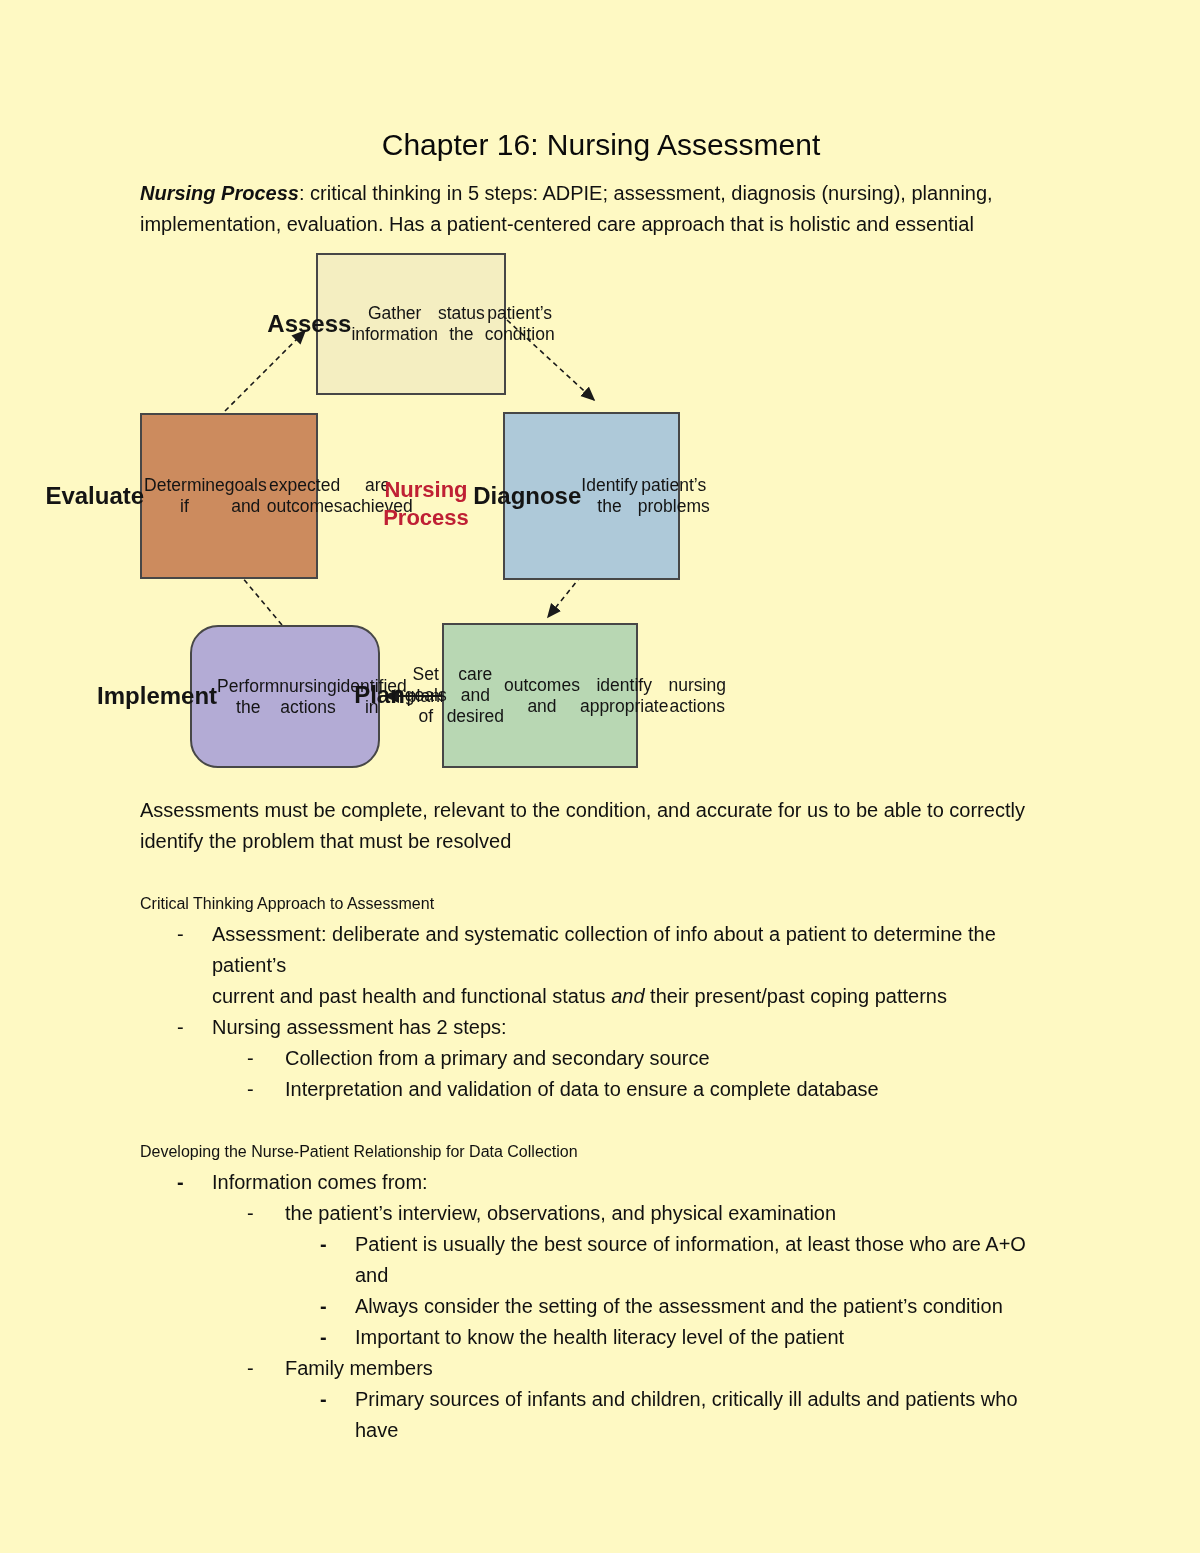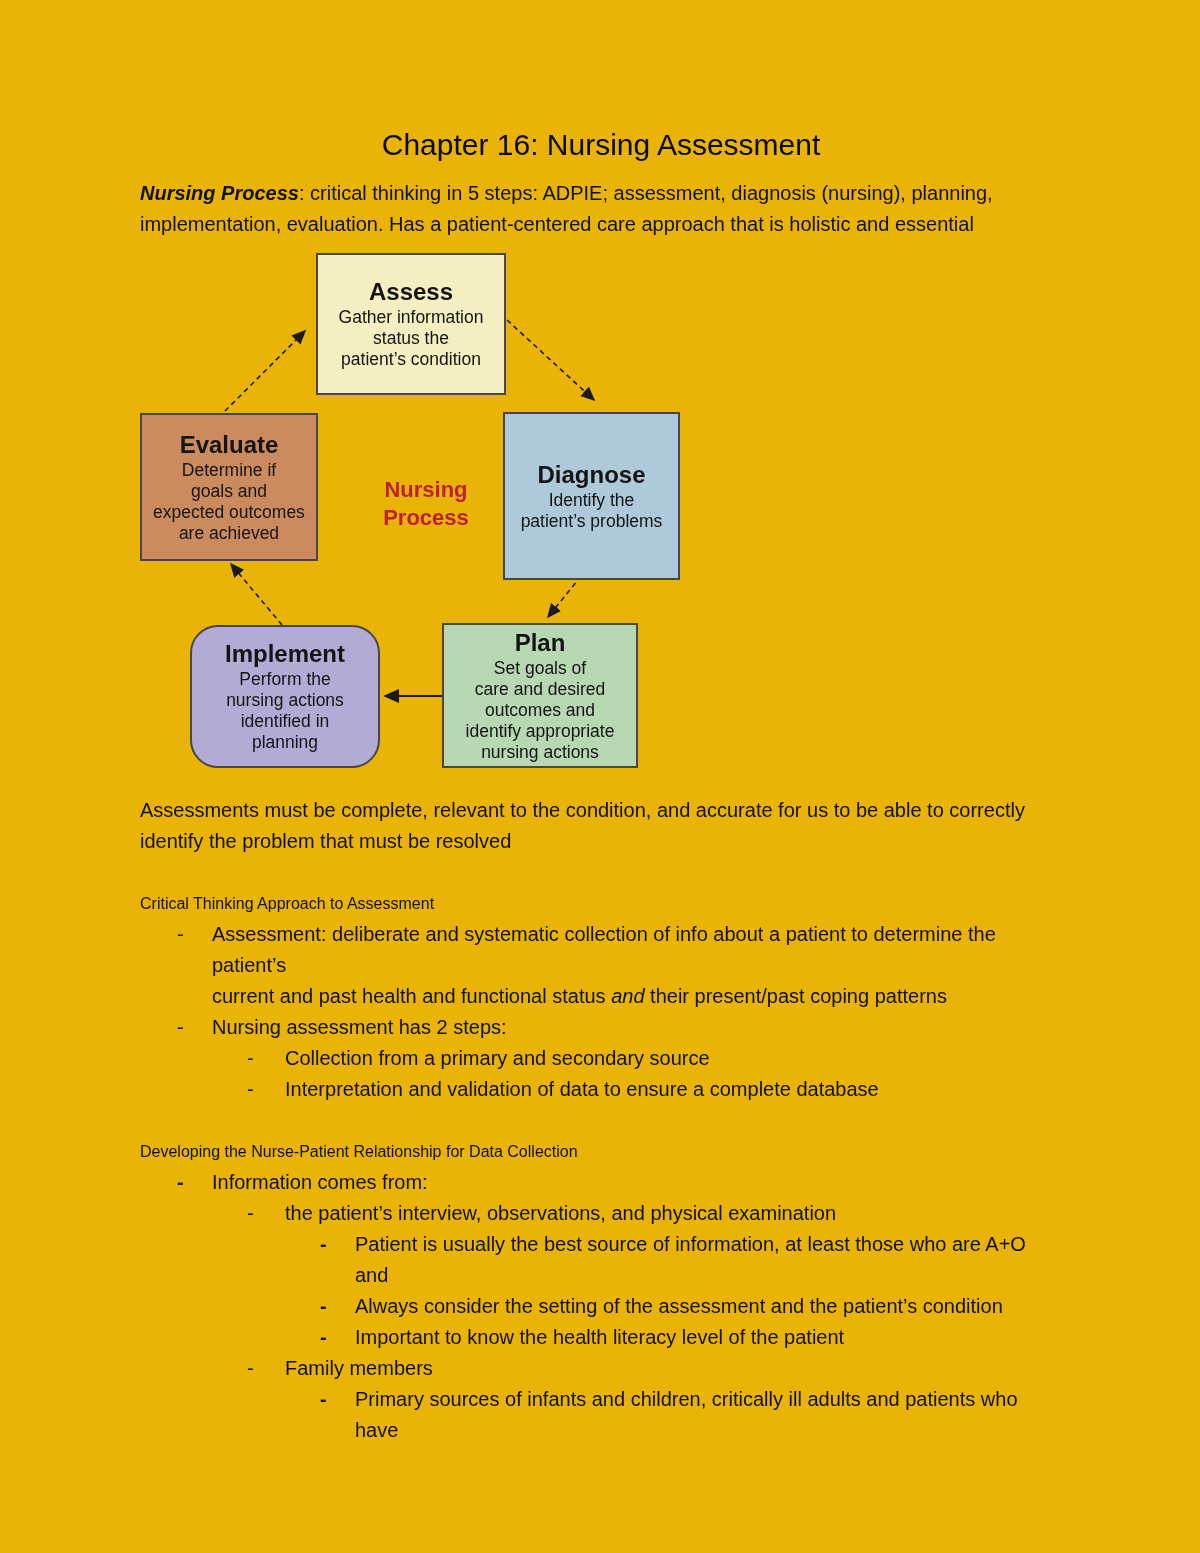--- a/index.html
+++ b/index.html
@@ -1,20 +1,20 @@
 <!DOCTYPE html>
 <html><head>
 <meta charset="utf-8">
 <style>
   html, body { margin: 0; padding: 0; background: #ffffff; }
   .page {
     position: relative;
     width: 1200px;
     height: 1553px;
-    background: #eab308;
+    background: #fef9c3;
     overflow: hidden;
     font-family: "Liberation Sans", "DejaVu Sans", sans-serif;
     color: #111111;
   }
   .content {
     position: absolute;
     left: 140px;
     top: 0;
     width: 922px;
   }
@@ -37,30 +37,30 @@
     margin-top: 8px;
     width: 540px;
     height: 525px;
   }
   .arrows { position: absolute; left: 0; top: 0; }
   .dbox {
     position: absolute;
     box-sizing: border-box;
     border: 2px solid #474747;
     display: flex;
-    flex-direction: column;
+    flex-direction: row;
     justify-content: center;
     align-items: center;
     text-align: center;
     color: #141414;
   }
   .dbox .btitle { font-weight: bold; font-size: 24px; line-height: 27px; margin-bottom: 2px; }
   .dbox .bline  { display: block; font-size: 17.5px; line-height: 21px; }
   #box-assess    { left: 176px; top: 5px;   width: 190px; height: 142px; background: #f4eec1; }
-  #box-evaluate  { left: 0px;   top: 165px; width: 178px; height: 148px; background: #cc8b5e; }
+  #box-evaluate  { left: 0px;   top: 165px; width: 178px; height: 166px; background: #cc8b5e; }
   #box-diagnose  { left: 363px; top: 164px; width: 177px; height: 168px; background: #aec9d9; }
   #box-implement { left: 50px;  top: 377px; width: 190px; height: 143px; background: #b3abd5; border-radius: 28px; }
   #box-plan      { left: 302px; top: 375px; width: 196px; height: 145px; background: #b8d7b3; }
   .center-label {
     position: absolute;
     left: 216px; top: 228px; width: 140px;
     text-align: center;
     font-weight: bold;
     font-size: 22px;
     line-height: 28px;

